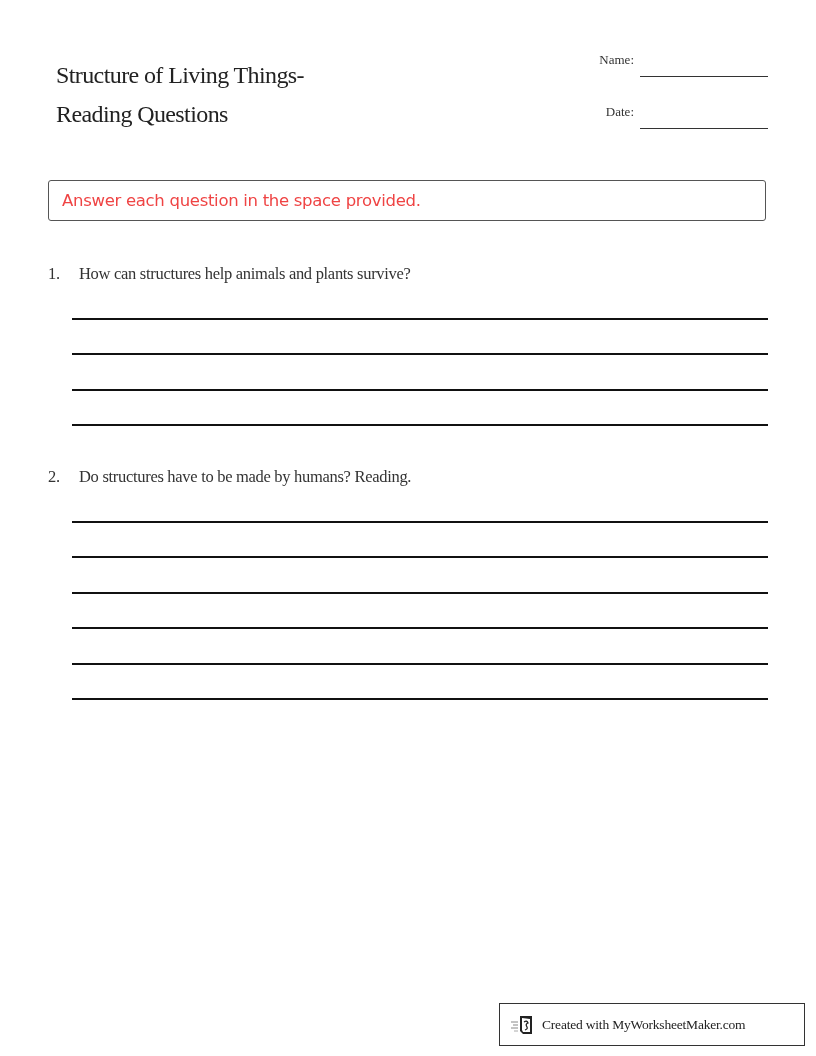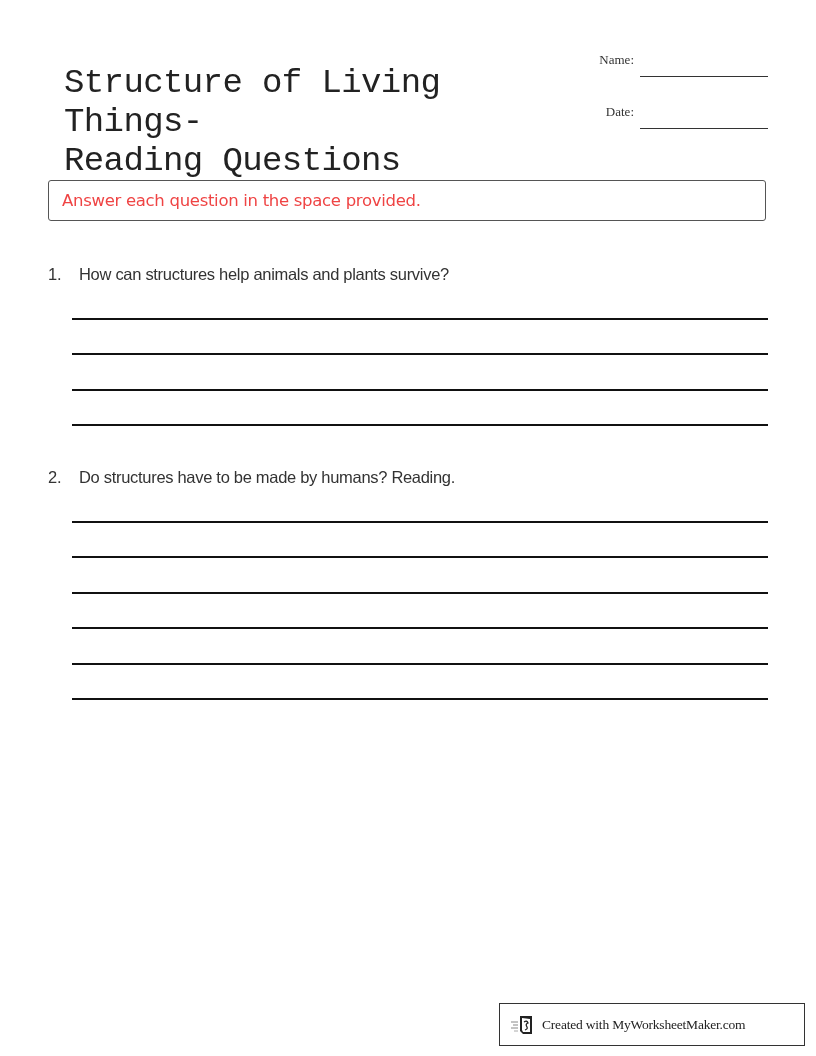--- a/index.html
+++ b/index.html
@@ -13,27 +13,27 @@
       position: relative;
       overflow: hidden;
       color: #222222;
       font-family: "DejaVu Sans", sans-serif;
     }
     .title {
       position: absolute;
       left: 48px;
       top: 48px;
       width: 480px;
-      font-family: Liberation Mono, monospace;
-      font-size: 34px;
+      font-family: Liberation Serif, serif;
+      font-size: 24px;
       line-height: 39px;
       font-weight: normal;
       color: #222222;
       letter-spacing: -0.6px;
-      margin: 16px;
+      margin: 8px;
     }
     .title span { display: block; }
     .meta-row {
       position: absolute;
       left: 560px;
       width: 210px;
       height: 24px;
     }
     .meta-row.name { top: 52px; }
     .meta-row.date { top: 104px; }
@@ -70,21 +70,21 @@
       letter-spacing: -0.3px;
     }
     .question {
       position: absolute;
       left: 48px;
       width: 720px;
     }
     .question.q1 { top: 262px; }
     .question.q2 { top: 465px; }
     .q-text {
-      font-family: Liberation Sans, sans-serif;
+      font-family: Liberation Serif, serif;
       font-size: 16.5px;
       line-height: 24px;
       color: #333333;
       letter-spacing: -0.3px;
       white-space: nowrap;
     }
     .q-num {
       display: inline-block;
       width: 31px;
     }

